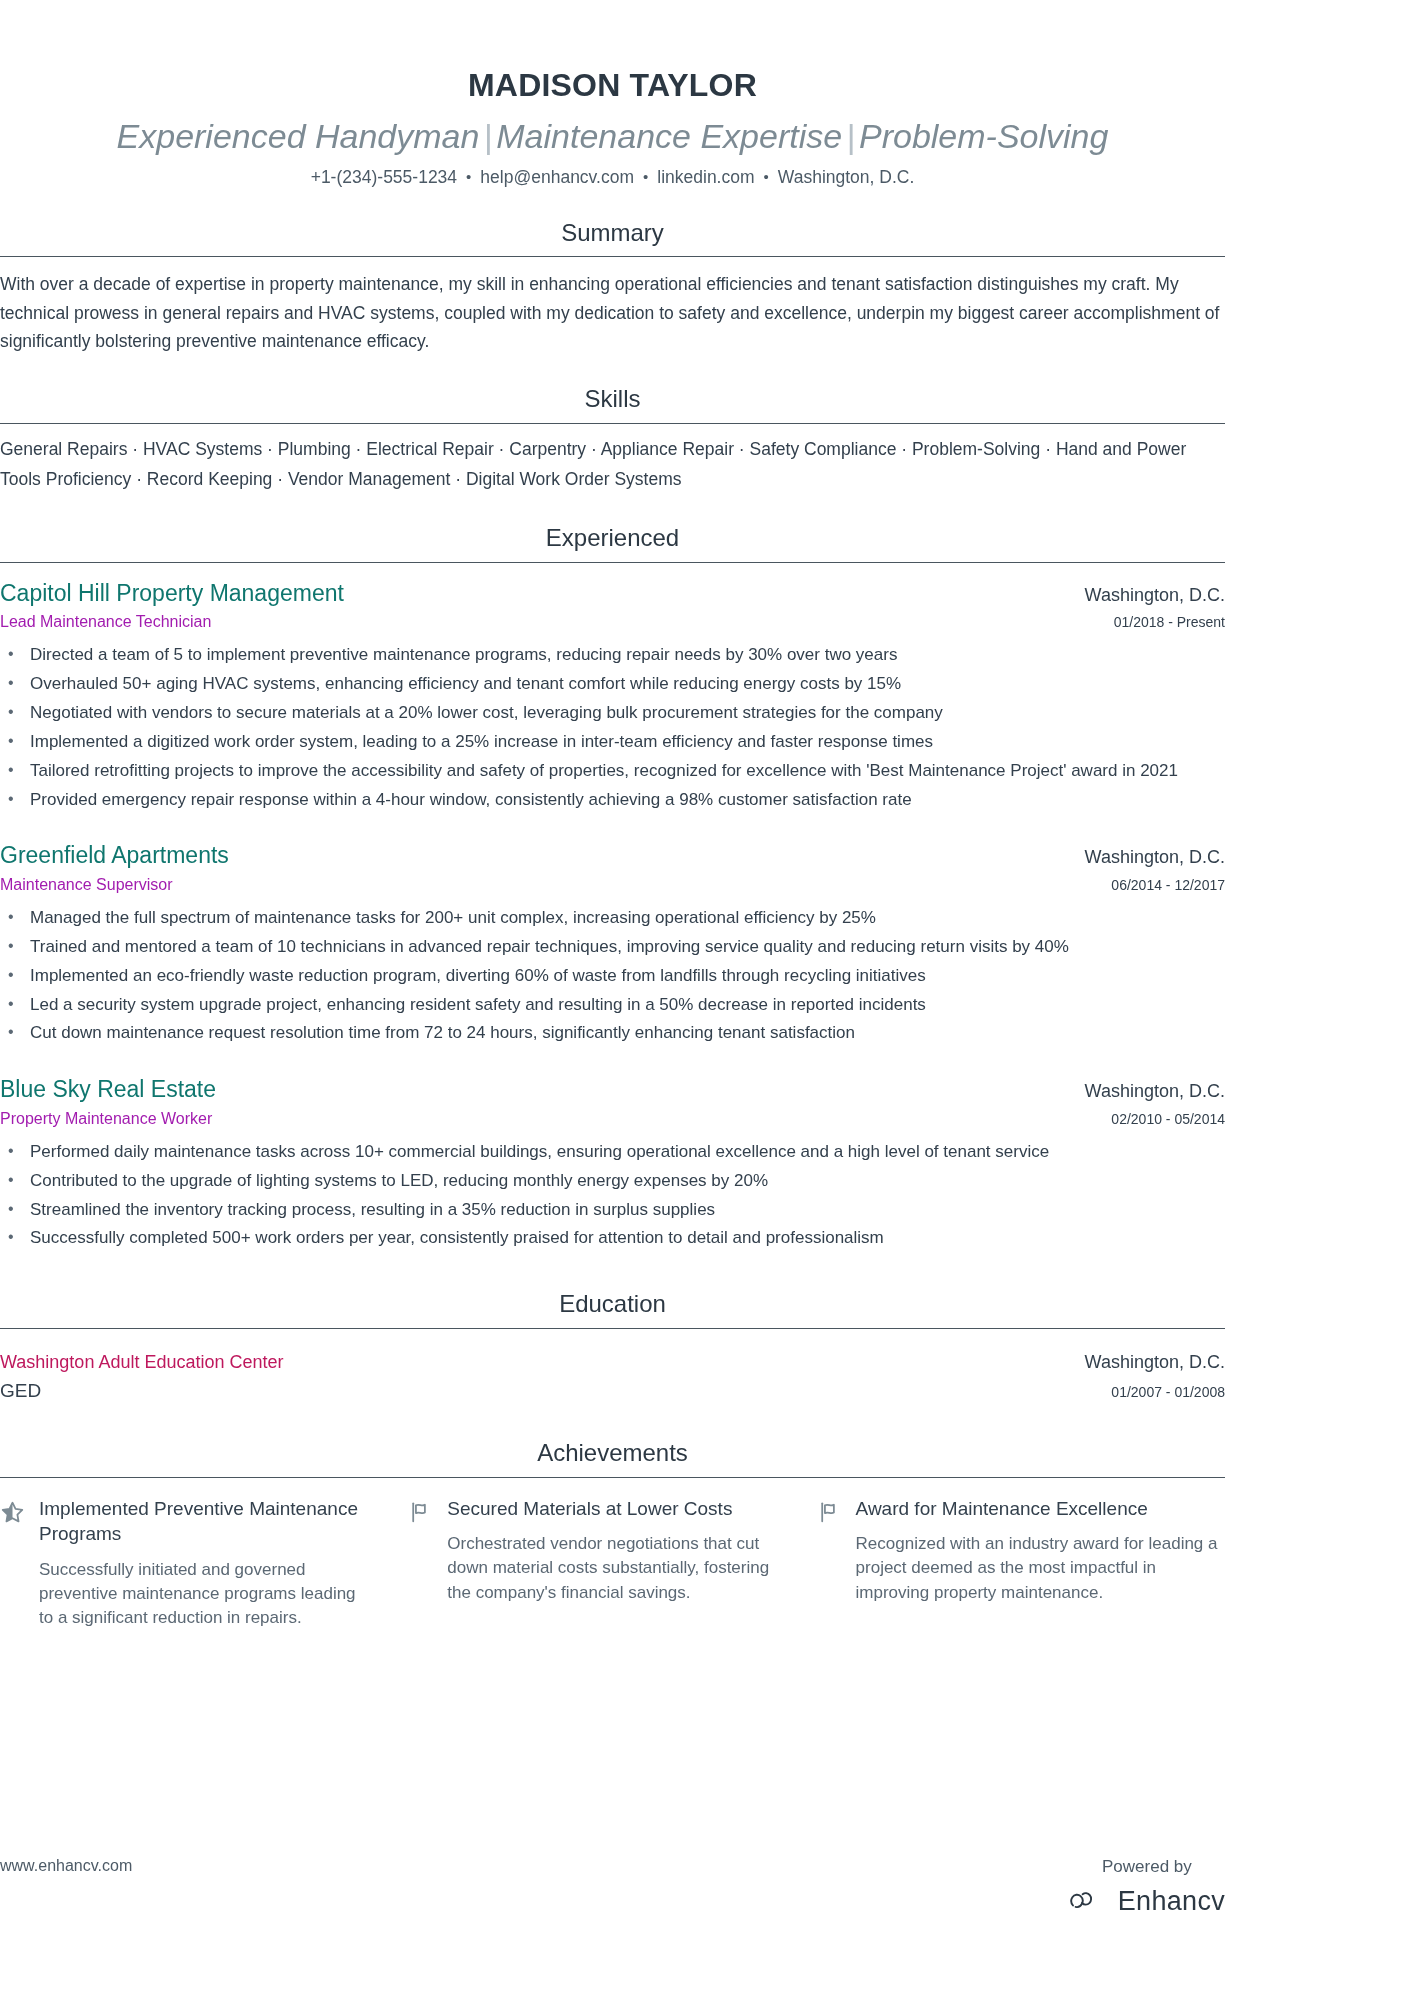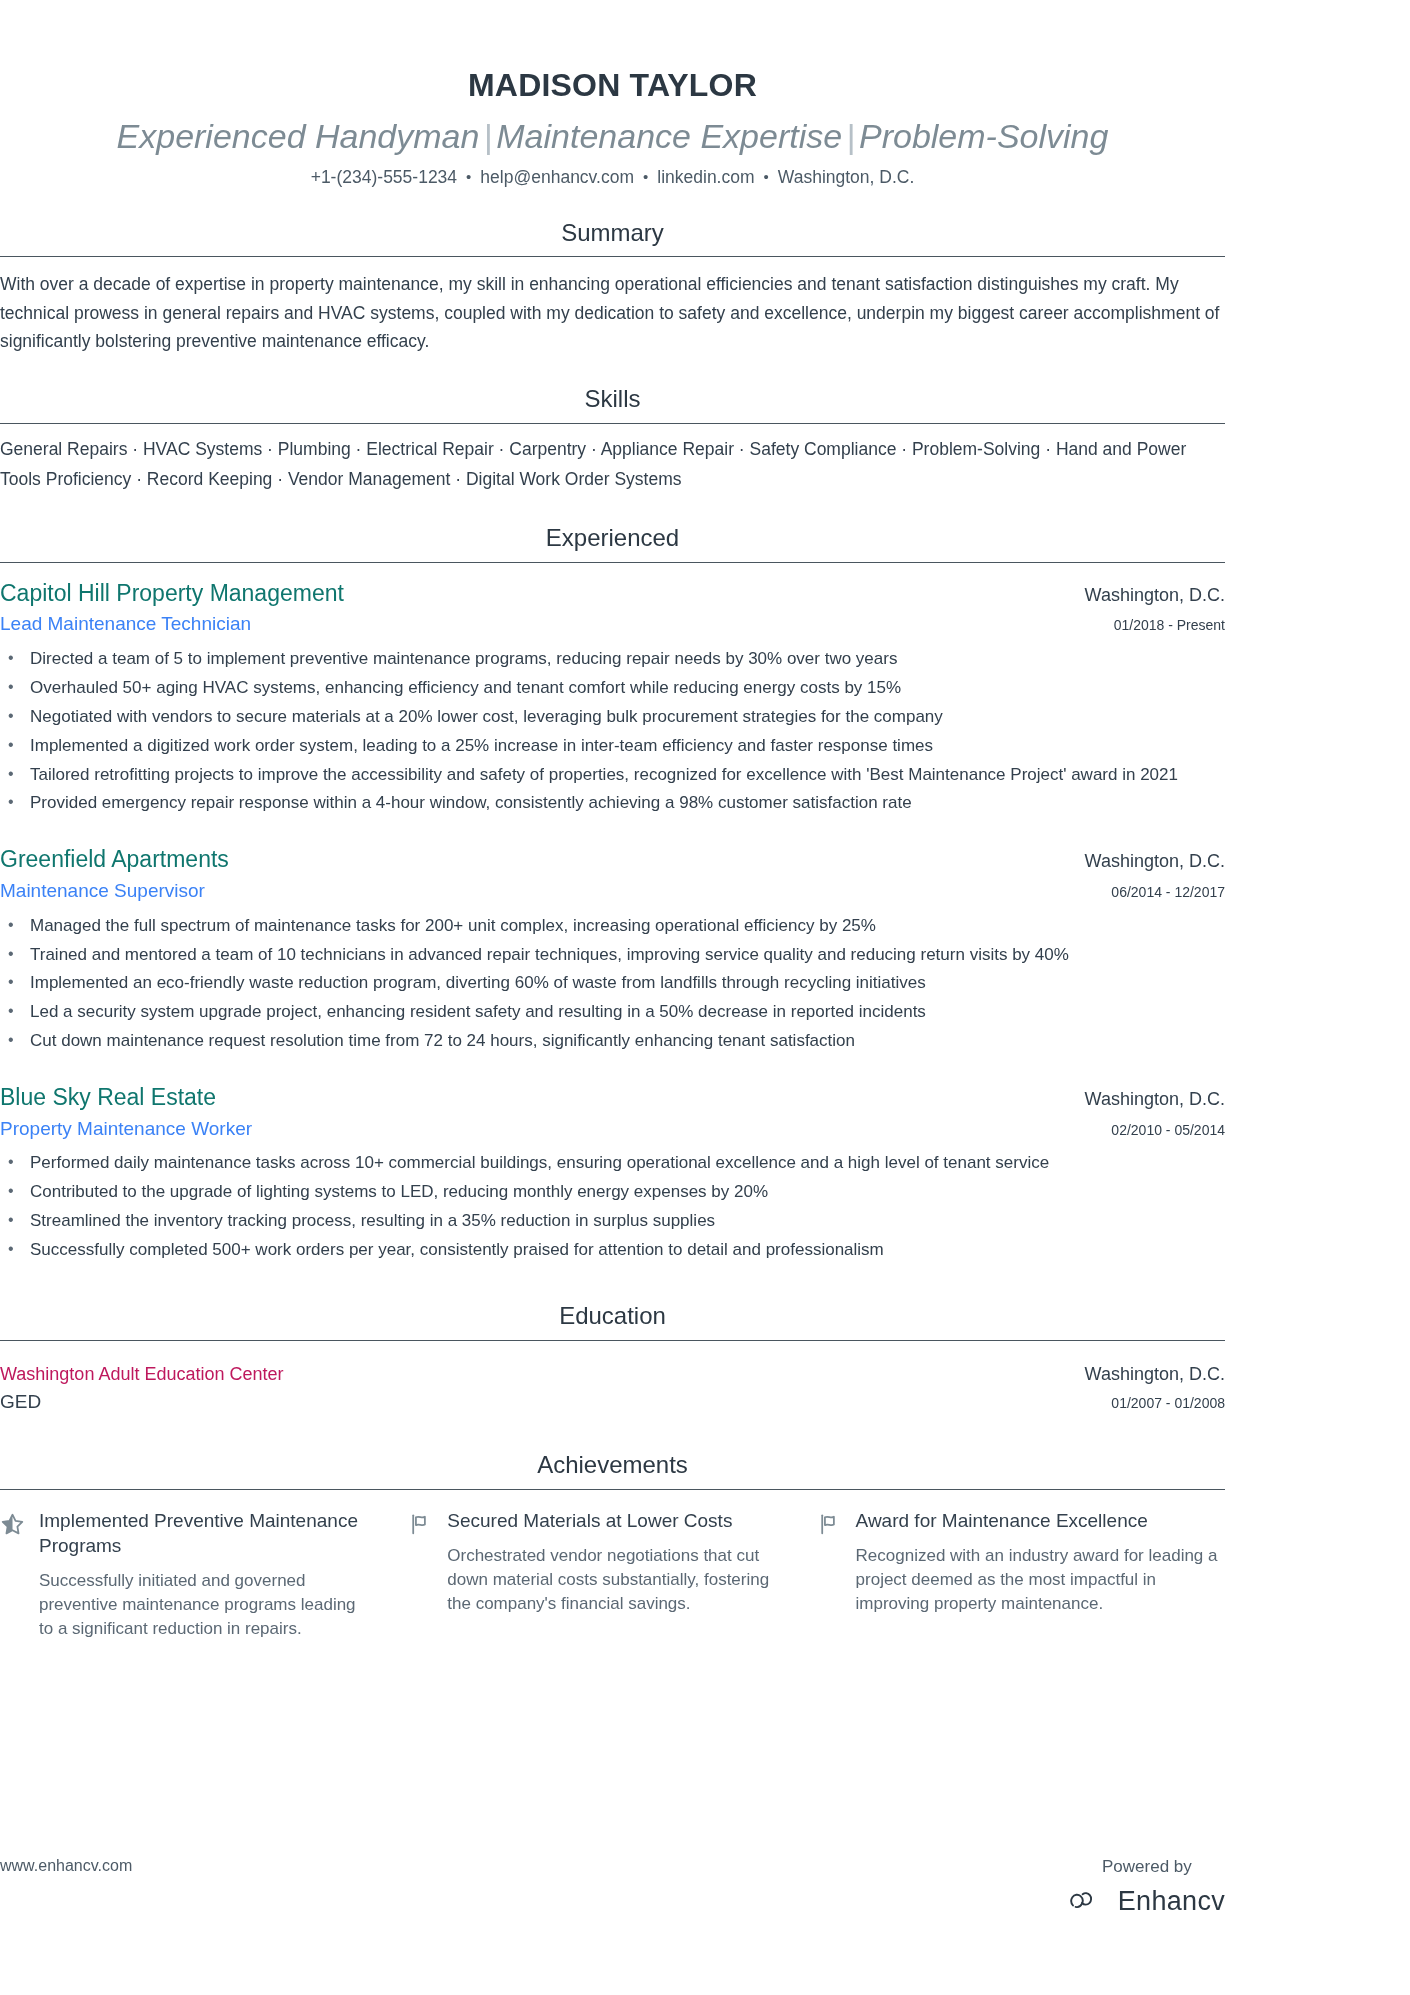--- a/index.html
+++ b/index.html
@@ -108,22 +108,22 @@
     line-height: 1.25;
   }
   .loc {
     font-size: 18px;
     color: #33404d;
     line-height: 1.25;
     white-space: nowrap;
     padding-left: 20px;
   }
   .role {
-    font-size: 19px;
-    color: #3b82f6;
+    font-size: 16px;
+    color: #a21caf;
     line-height: 1.3;
   }
   .dates {
     font-size: 14px;
     color: #33404d;
     line-height: 1.3;
     white-space: nowrap;
     padding-left: 20px;
   }
   .entry-row.second { margin-top: 5px; }

